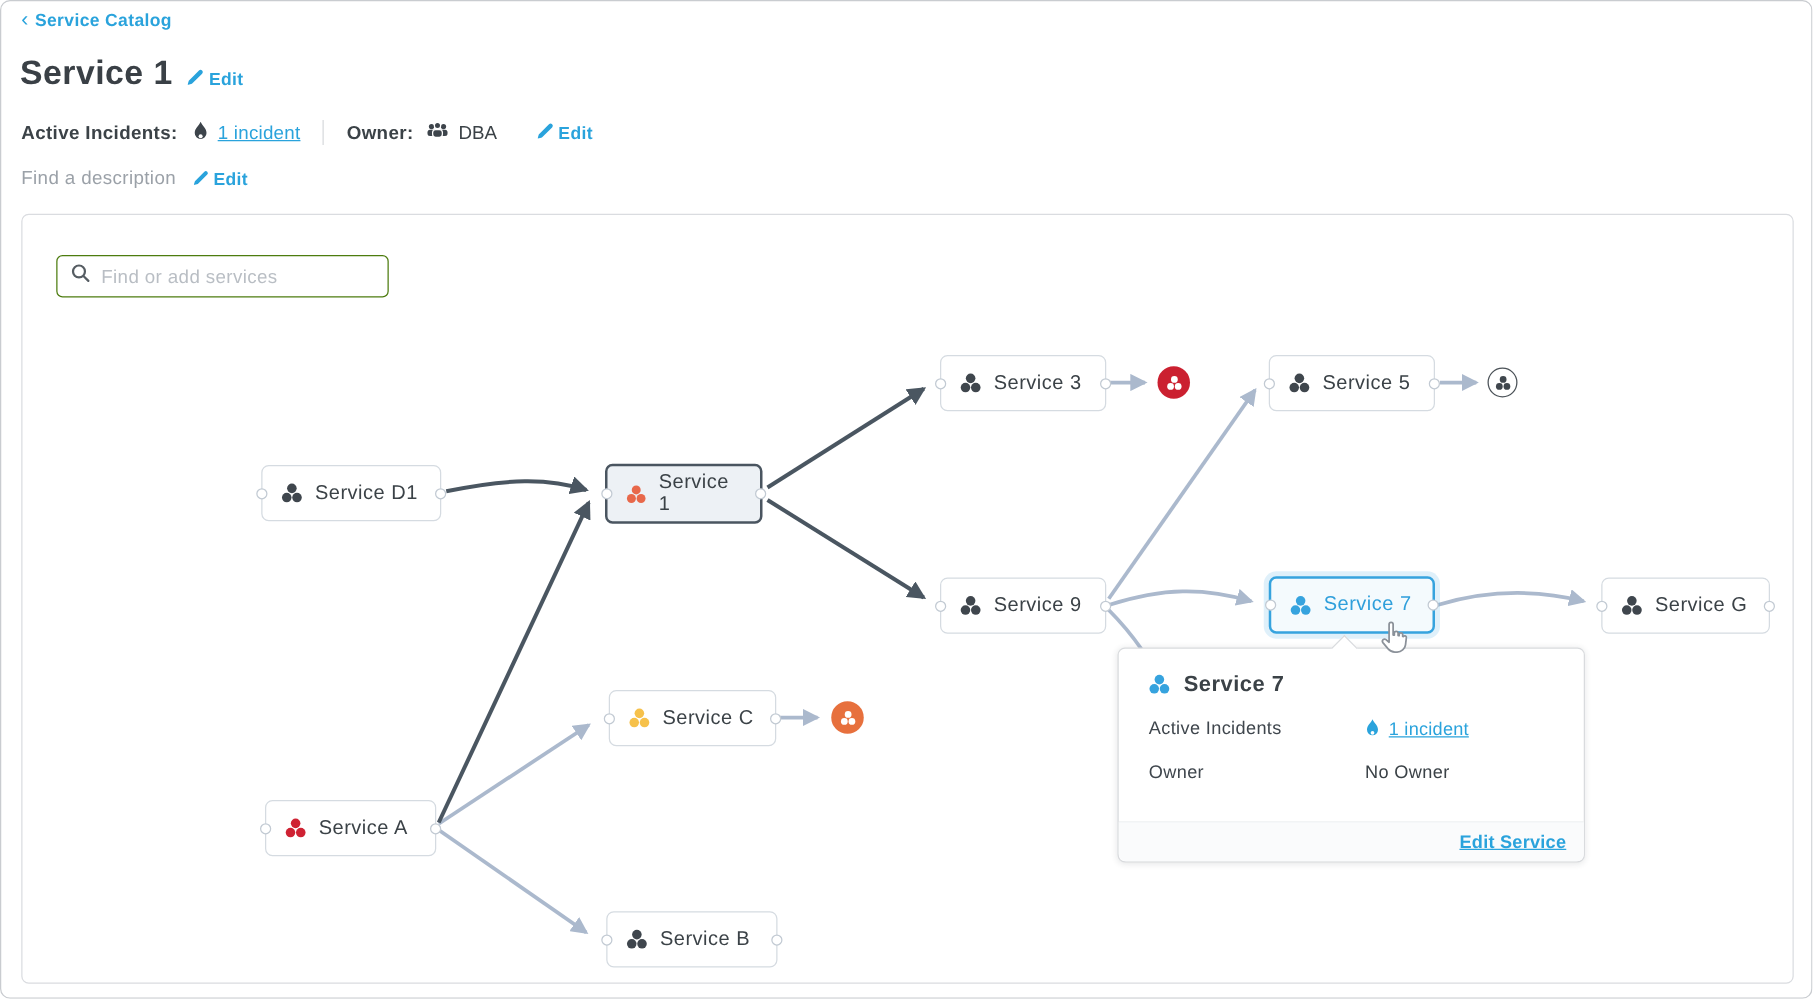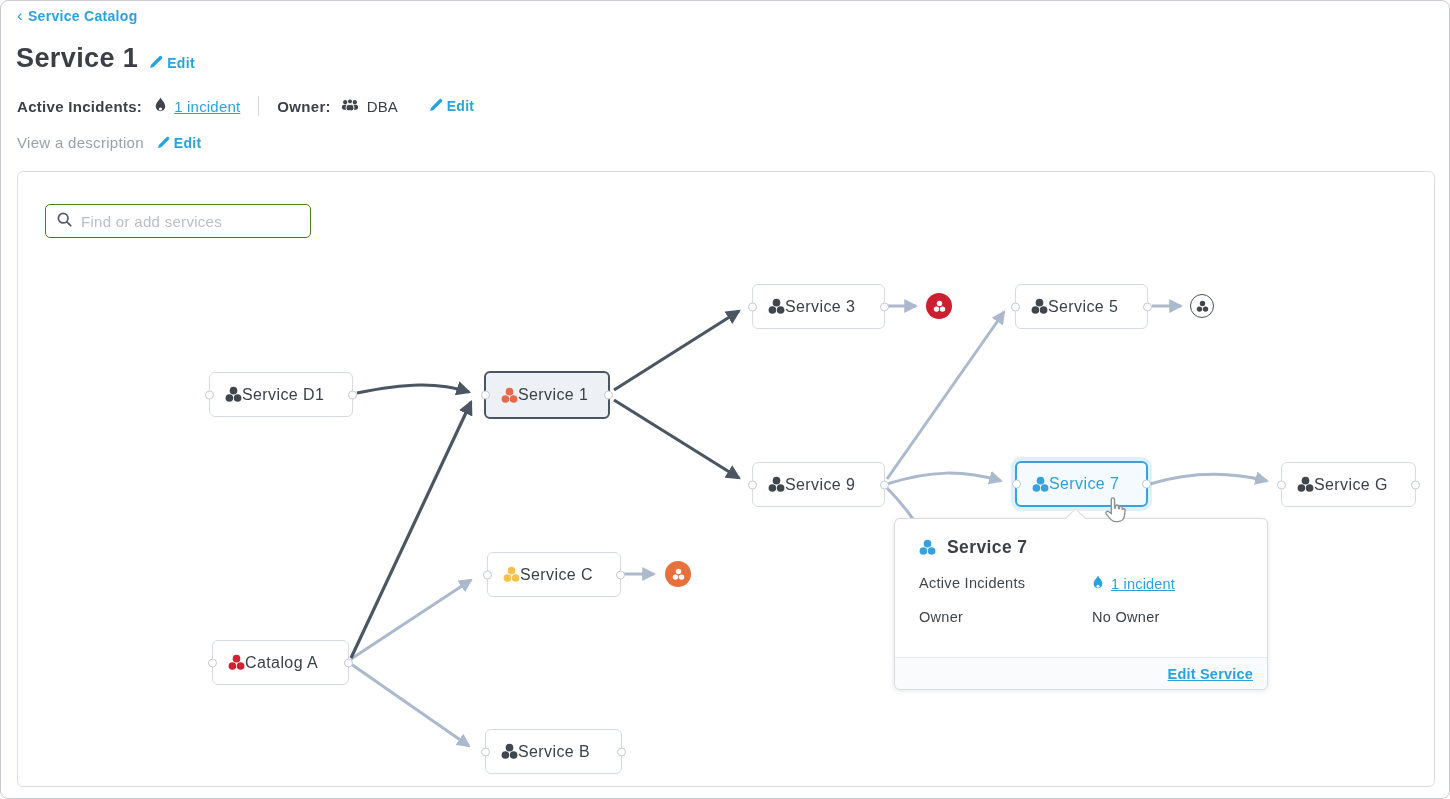--- a/index.html
+++ b/index.html
@@ -31,21 +31,21 @@
                border:1px solid #4d7c0f; border-radius:5px; background:#fff;
                display:flex; align-items:center; gap:9px; padding:0 11px; z-index:5;}
   .searchbox input { border:none; outline:none; flex:1; font-size:15px; letter-spacing:.3px;
                      font-family:"Liberation Sans", sans-serif; color:#3b4247; }
   .searchbox input::placeholder { color:#b9bec4; }
 
   svg.edges { position:absolute; left:0; top:0; width:1450px; height:799px; z-index:1; pointer-events:none; }
 
   
   .node { position:absolute; height:45px; background:#fff; border:1px solid #d5dbe1; border-radius:6px;
-          display:flex; align-items:center; padding:0 15px; font-size:16px; letter-spacing:.4px;
+          display:flex; align-items:center; gap:10px; padding:0 15px; font-size:16px; letter-spacing:.4px;
           color:#3b4247; z-index:2; cursor:pointer; }
   .node .cluster { width:17px; height:17px; }
   .node.focused { background:#edf1f5; border:2px solid #4a5560; height:48px; }
   .node.selected { background:#f4fafd; border:2px solid #36a3de; color:#2f9fdb; height:46px;
                    box-shadow:0 0 0 4px rgba(54,163,222,.16); }
   .port { position:absolute; width:9px; height:9px; border-radius:50%; background:#fff;
           border:1px solid #c2cad3; top:50%; transform:translateY(-50%); }
   .port-l { left:-5px; } .port-r { right:-5px; }
 
   .badge { position:absolute; border-radius:50%; display:flex; align-items:center; justify-content:center;
@@ -122,21 +122,21 @@
       <span class="icon">
         <svg width="13" height="13" viewBox="0 0 14 14">
             <path d="M0 14 L1.1 10.4 L9.9 1.6 a1.9 1.9 0 0 1 2.7 2.7 L3.8 13 Z" fill="#2aa3dc"></path>
           </svg>
       </span>
       <span>Edit</span>
     </span>
   </div>
 
   <div class="desc-row">
-    <span>View a description</span>
+    <span>Find a description</span>
     <span class="edit-link" style="padding-bottom:0;">
       <span class="icon">
         <svg width="12" height="12" viewBox="0 0 14 14">
             <path d="M0 14 L1.1 10.4 L9.9 1.6 a1.9 1.9 0 0 1 2.7 2.7 L3.8 13 Z" fill="#2aa3dc"></path>
           </svg>
       </span>
       <span>Edit</span>
     </span>
   </div>
 
@@ -268,21 +268,21 @@
     <span class="port port-r"></span>
   </div>
 
   <div class="node" style="left:211px;top:639px;width:137px;">
     <span class="port port-l"></span>
     <svg class="cluster" viewBox="0 0 12 12" fill="#cf2233">
         <circle cx="6" cy="3.3" r="2.7"></circle>
         <circle cx="3.1" cy="8.5" r="2.7"></circle>
         <circle cx="8.9" cy="8.5" r="2.7"></circle>
       </svg>
-    <span>Catalog A</span>
+    <span>Service A</span>
     <span class="port port-r"></span>
   </div>
 
   <div class="node" style="left:484px;top:728px;width:137px;">
     <span class="port port-l"></span>
     <svg class="cluster" viewBox="0 0 12 12" fill="#3f464d">
         <circle cx="6" cy="3.3" r="2.7"></circle>
         <circle cx="3.1" cy="8.5" r="2.7"></circle>
         <circle cx="8.9" cy="8.5" r="2.7"></circle>
       </svg>

